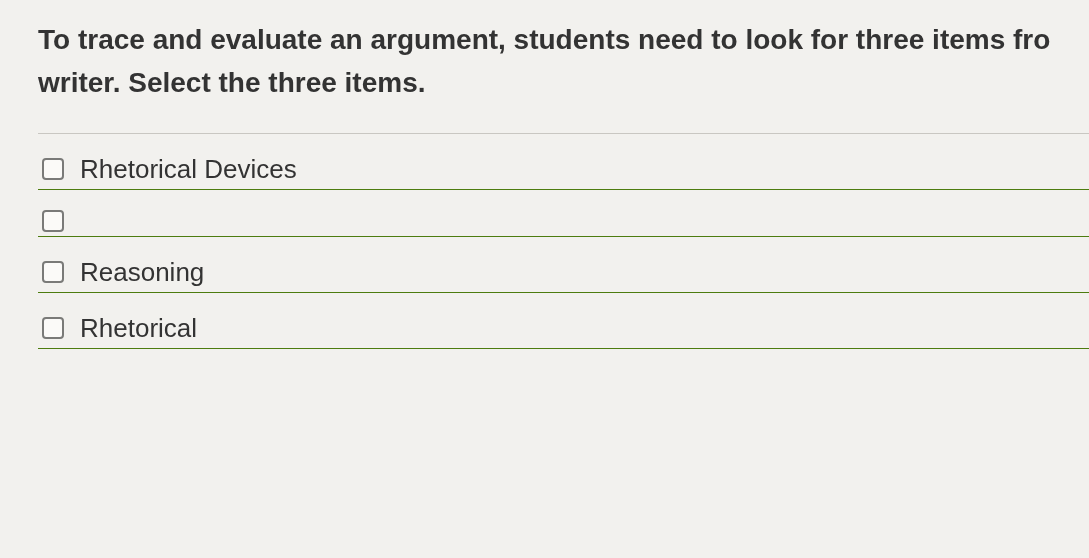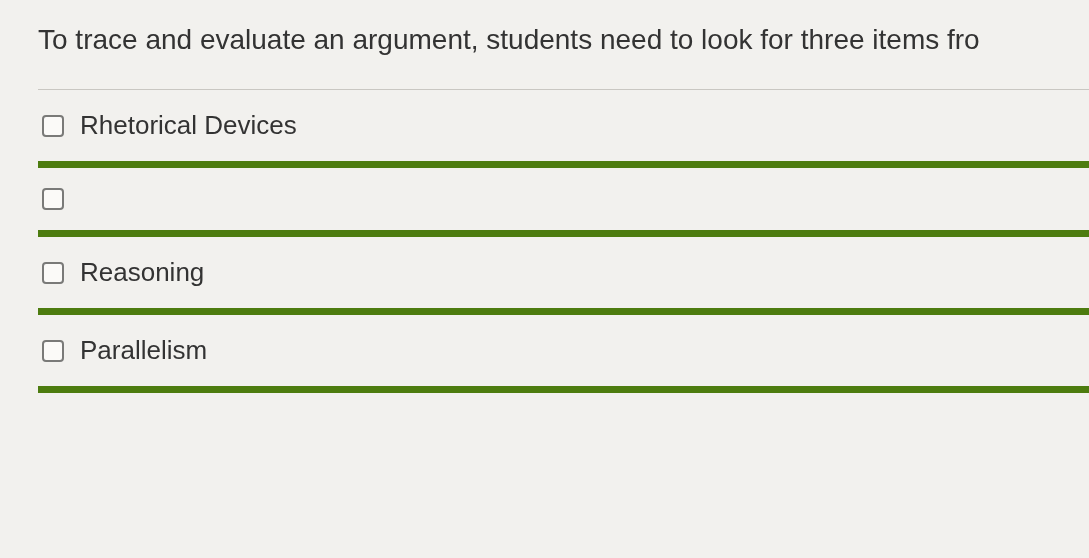--- a/index.html
+++ b/index.html
@@ -13,31 +13,31 @@
   }
   .container {
     padding: 18px 0 0 38px;
   }
   .question-text {
     font-size: 28px;
     line-height: 1.55;
     color: #333;
     padding-right: 0;
     margin-bottom: 28px;
-    font-weight: 400;
+    font-weight: 700;
   }
   .options {
     border-top: 1px solid #c9c7c2;
   }
   .option-row {
     display: flex;
     align-items: center;
     gap: 16px;
-    padding: 20px 4px 20px 4px;
-    border-bottom: 7px solid #4d7c0f;
+    padding: 20px 4px 4px 4px;
+    border-bottom: 1px solid #4d7c0f;
     cursor: pointer;
   }
   .checkbox {
     width: 22px;
     height: 22px;
     border: 2px solid #7a7a78;
     border-radius: 4px;
     background: #fbfaf8;
     flex: 0 0 auto;
   }
@@ -46,20 +46,21 @@
     color: #333;
     font-weight: 400;
   }
 </style>
 </head>
 <body>
 
 <div class="container">
   <div class="question-text">
     <span>To trace and evaluate an argument, students need to look for three items fro</span><br>
+    <span>writer.  Select the three items.</span>
   </div>
 
   <div class="options">
 
     <label class="option-row">
       <span class="checkbox"></span>
       <span class="option-label">Rhetorical Devices</span>
     </label>
 
 
@@ -67,17 +68,17 @@
       <span class="checkbox"></span>
     </label>
 
     <label class="option-row">
       <span class="checkbox"></span>
       <span class="option-label">Reasoning</span>
     </label>
 
     <label class="option-row">
       <span class="checkbox"></span>
-      <span class="option-label">Parallelism</span>
+      <span class="option-label">Rhetorical</span>
     </label>
 
   </div>
 </div>
 
 </body></html>

